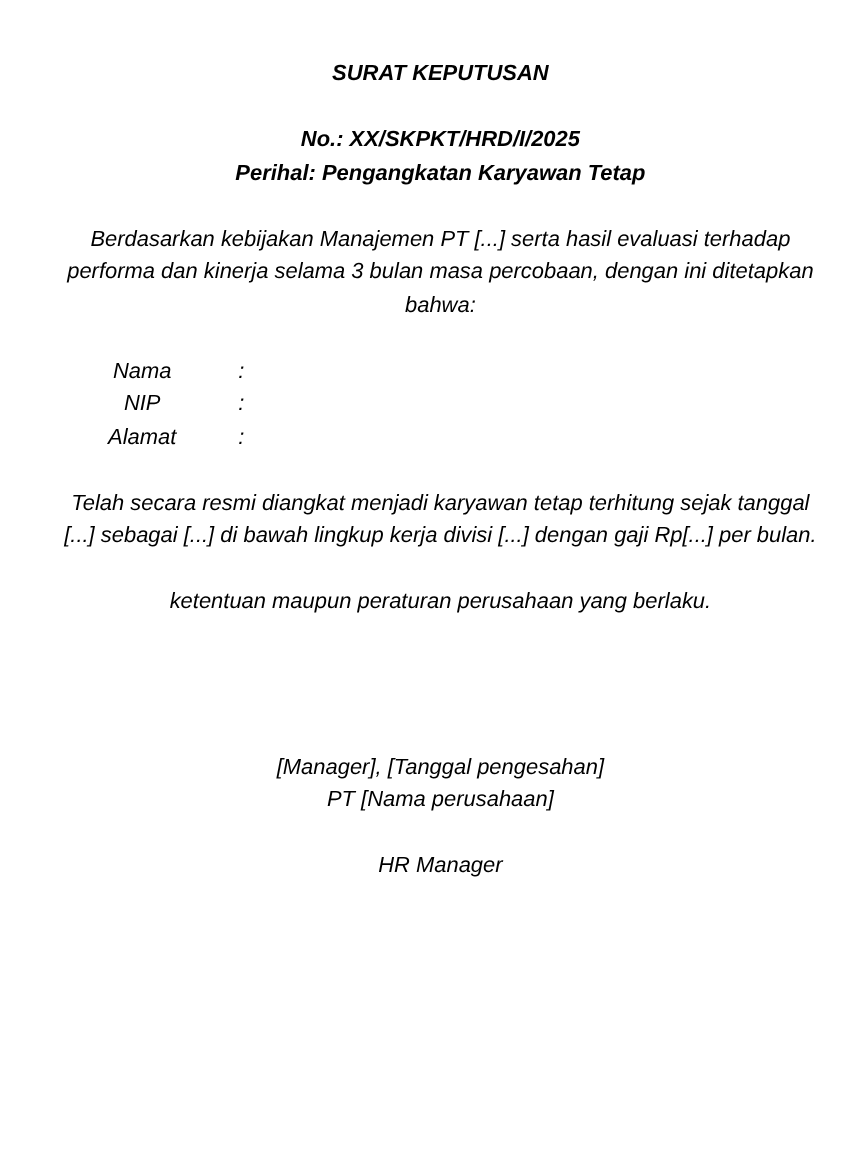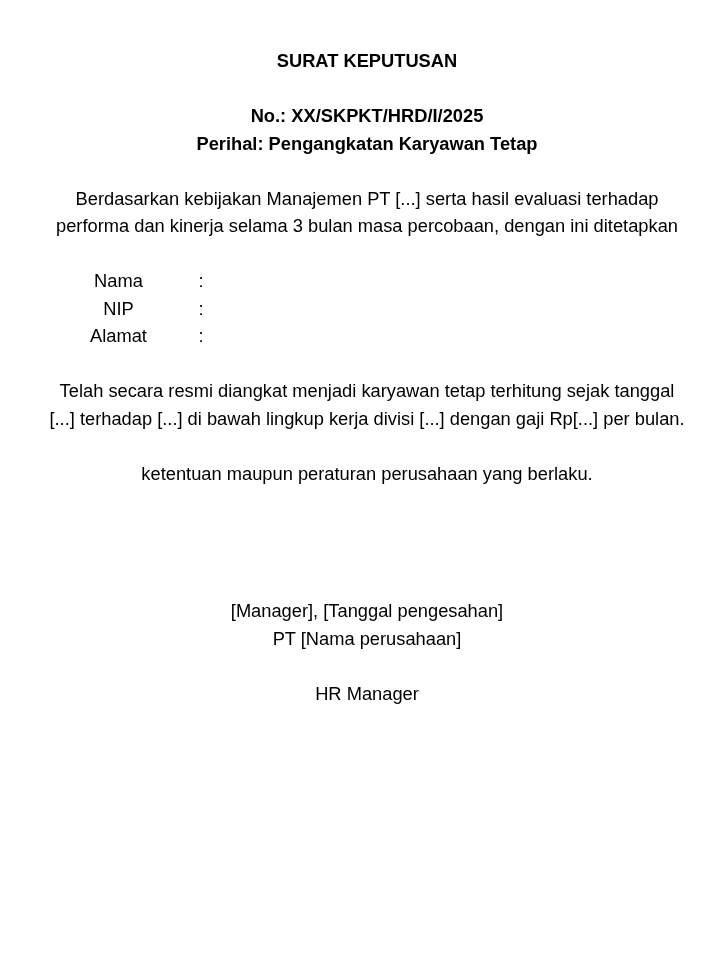--- a/index.html
+++ b/index.html
@@ -15,20 +15,21 @@
       font-family: "Liberation Sans", sans-serif;
       color: #000000;
       font-size: 18.3px;
       line-height: 27.5px;
     }
     .page {
       position: absolute;
       left: 22px;
       top: 47px;
       width: 690px;
+      font-style: italic;
     }
     .center-bold {
       text-align: center;
       font-weight: bold;
       width: 690px;
       margin-left: 0;
       position: relative;
       left: 0;
     }
     .block { white-space: nowrap; text-align: center; }
@@ -45,20 +46,21 @@
 
   <div class="center-bold">SURAT KEPUTUSAN</div>
   <div class="spacer"></div>
   <div class="center-bold">No.: XX/SKPKT/HRD/I/2025</div>
   <div class="center-bold">Perihal: Pengangkatan Karyawan Tetap</div>
   <div class="spacer"></div>
 
   <div class="block">
     <span class="line">Berdasarkan kebijakan Manajemen PT [...] serta hasil evaluasi terhadap</span>
     <span class="line">performa dan kinerja selama 3 bulan masa percobaan, dengan ini ditetapkan</span>
+    <span class="line">bahwa:</span>
   </div>
   <div class="spacer"></div>
 
   <div class="block">
     <div class="field-row">
       <span class="field-label">Nama</span>
       <span class="field-colon">:</span>
       <span class="field-value"></span>
     </div>
     <div class="field-row">
@@ -69,21 +71,21 @@
     <div class="field-row">
       <span class="field-label">Alamat</span>
       <span class="field-colon">:</span>
       <span class="field-value"></span>
     </div>
   </div>
   <div class="spacer"></div>
 
   <div class="block">
     <span class="line">Telah secara resmi diangkat menjadi karyawan tetap terhitung sejak tanggal</span>
-    <span class="line">[...] terhadap [...] di bawah lingkup kerja divisi [...] dengan gaji Rp[...] per bulan.</span>
+    <span class="line">[...] sebagai [...] di bawah lingkup kerja divisi [...] dengan gaji Rp[...] per bulan.</span>
   </div>
   <div class="spacer"></div>
 
   <div class="block">
     <span class="line">ketentuan maupun peraturan perusahaan yang berlaku.</span>
   </div>
   <div class="spacer"></div>
   <div class="spacer"></div>
   <div class="spacer"></div>
   <div class="spacer"></div>

